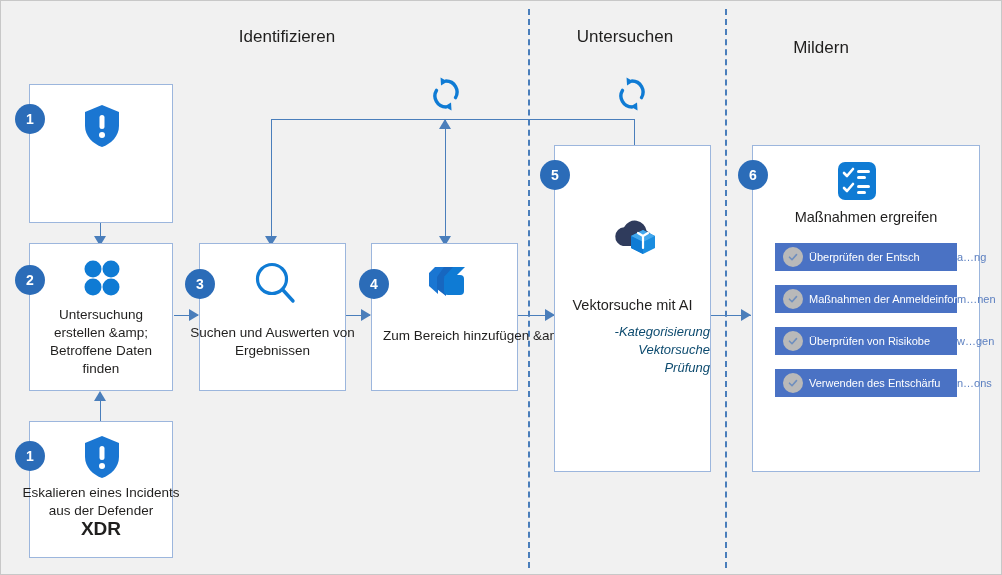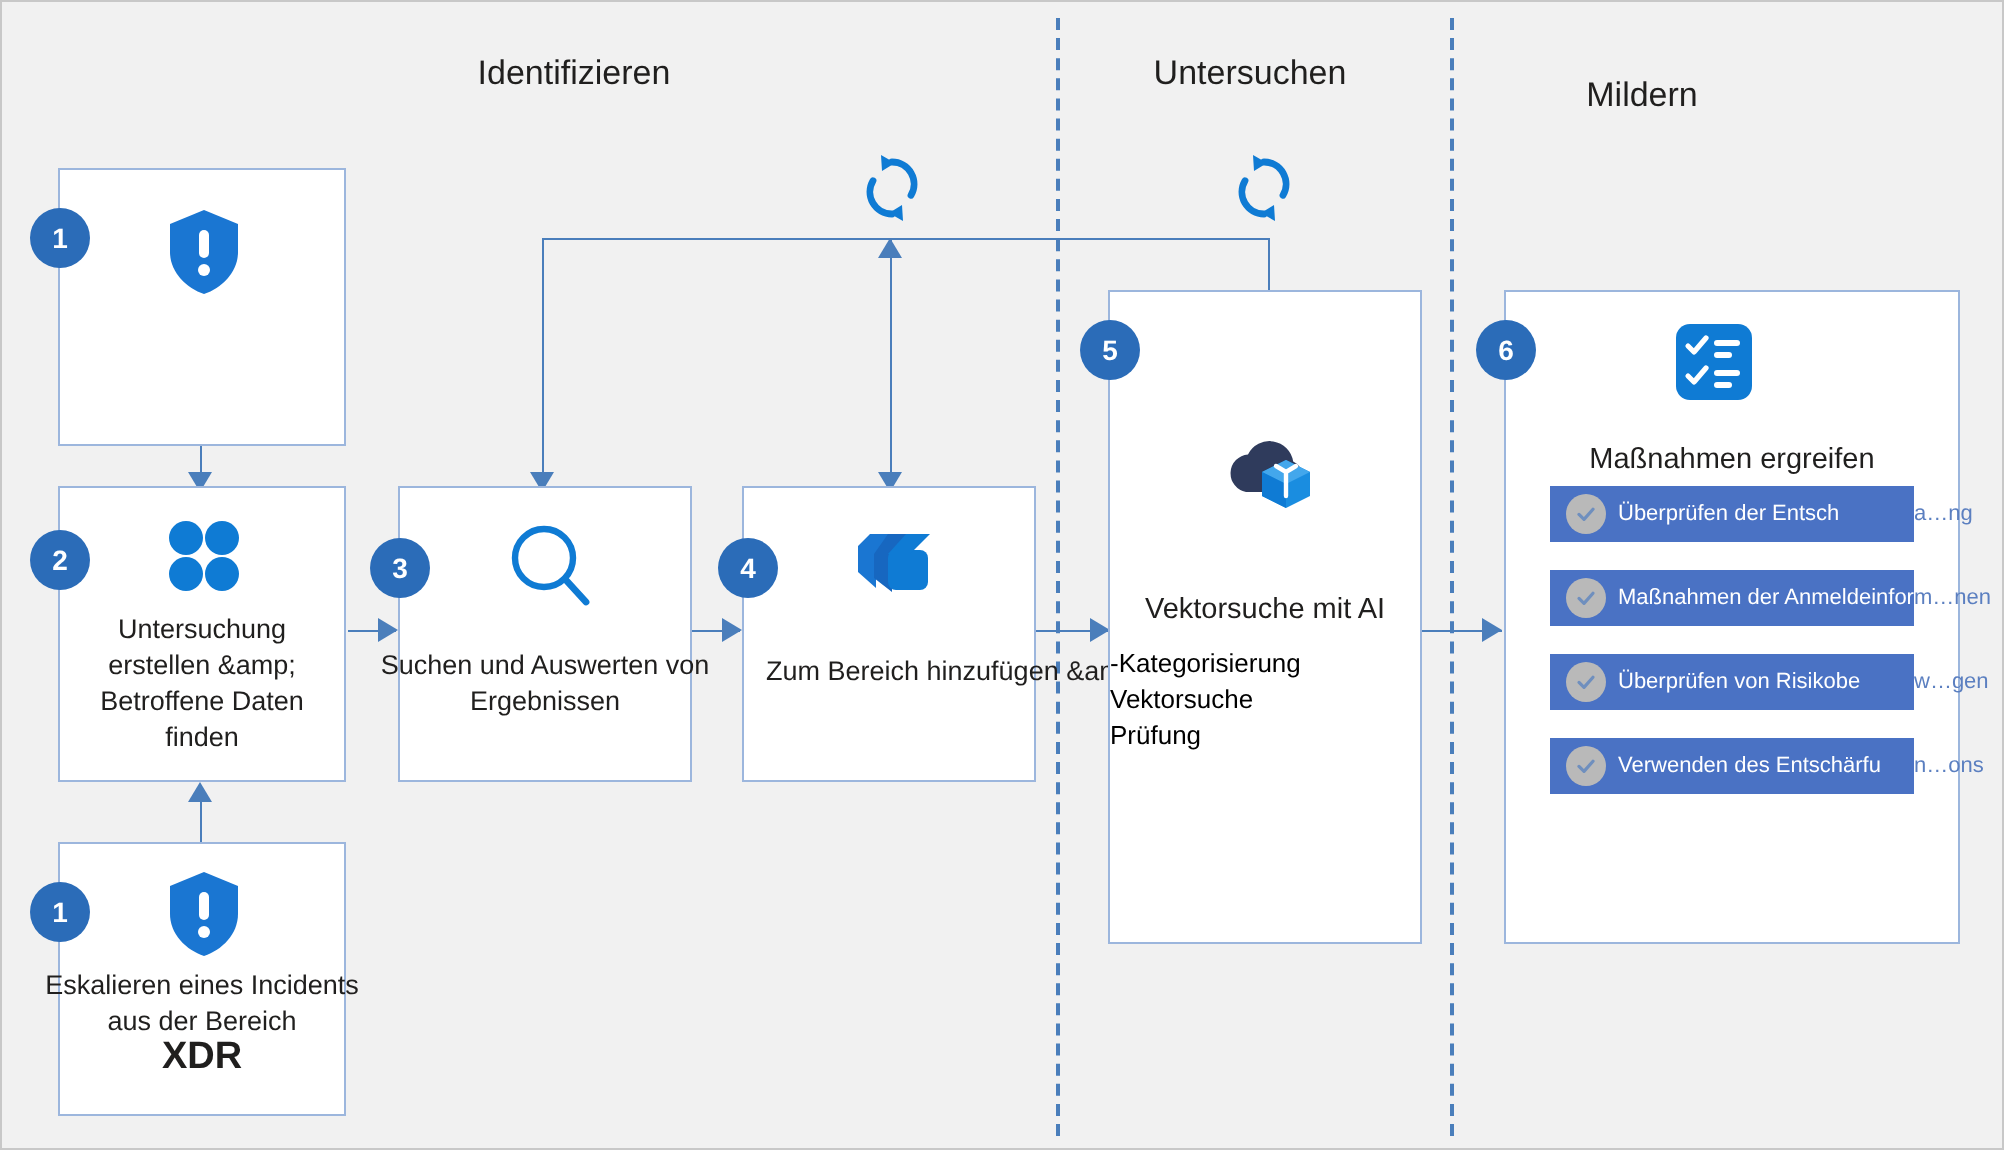--- a/index.html
+++ b/index.html
@@ -83,25 +83,26 @@
     text-align: center;
     font-size: 14.5px;
     line-height: 19px;
     color: #201f1e;
     white-space: nowrap;
   }
   .box-sub {
     position: absolute;
     left: 0;
     right: 0;
-    text-align: left;
+    text-align: right;
     font-size: 13px;
     line-height: 18px;
-    color: #000000;
+    color: #0c4a6e;
     white-space: pre-line;
+    font-style: italic;
   }
   .bold-line { font-weight: bold; }
 
   
   .icon {
     position: absolute;
     display: block;
   }
 
   
@@ -311,21 +312,21 @@
       <svg width="42" height="42" viewBox="0 0 42 42">
         <rect x="2" y="2" width="38" height="38" rx="7" fill="#0f7bd4"></rect>
         <path d="M8 13 L11 16 L17 9" stroke="#ffffff" stroke-width="2.6" fill="none" stroke-linecap="round" stroke-linejoin="round"></path>
         <path d="M8 28 L11 31 L17 24" stroke="#ffffff" stroke-width="2.6" fill="none" stroke-linecap="round" stroke-linejoin="round"></path>
         <rect x="21" y="10" width="13" height="3" rx="1.5" fill="#ffffff"></rect>
         <rect x="21" y="16" width="9" height="3" rx="1.5" fill="#ffffff"></rect>
         <rect x="21" y="25" width="13" height="3" rx="1.5" fill="#ffffff"></rect>
         <rect x="21" y="31" width="9" height="3" rx="1.5" fill="#ffffff"></rect>
       </svg>
     </div>
-    <div class="box-title" style="top:75px;">Maßnahmen ergreifen</div>
+    <div class="box-title" style="top:62px;">Maßnahmen ergreifen</div>
 
     <div class="pill" style="left:22px; top:97px; width:182px;">
       <span class="pill-check">
         <svg width="12" height="12" viewBox="0 0 12 12">
             <path d="M2.5 6.2 L5 8.7 L9.5 3.6" stroke="#6f8fbe" stroke-width="1.6" fill="none" stroke-linecap="round" stroke-linejoin="round"></path>
           </svg>
       </span>
       <span class="pill-label">Überprüfen der Entsch</span>
       <span class="pill-overflow">a…ng</span>
     </div>
@@ -364,18 +365,18 @@
 
   <div class="box" style="left:28px; top:420px; width:144px; height:137px;">
     <div class="icon" style="left:52px; top:12px;">
       <svg width="40" height="46" viewBox="0 0 40 46">
         <path d="M20 2 L37 9 V23 C37 33 29 41 20 44 C11 41 3 33 3 23 V9 Z" fill="#1a76d2"></path>
         <rect x="17.5" y="12" width="5" height="14" rx="2.5" fill="#ffffff"></rect>
         <circle cx="20" cy="32" r="3" fill="#ffffff"></circle>
       </svg>
     </div>
     <div class="box-caption wide" style="top:62px;">Eskalieren eines Incidents</div>
-    <div class="box-caption" style="top:80px;">aus der Bereich</div>
+    <div class="box-caption" style="top:80px;">aus der Defender</div>
     <div class="box-caption bold-line" style="top:98px; font-size:19px;">XDR</div>
   </div>
   <div class="badge" style="left:14px; top:440px;">1</div>
 
 </div>
 
 </body></html>

